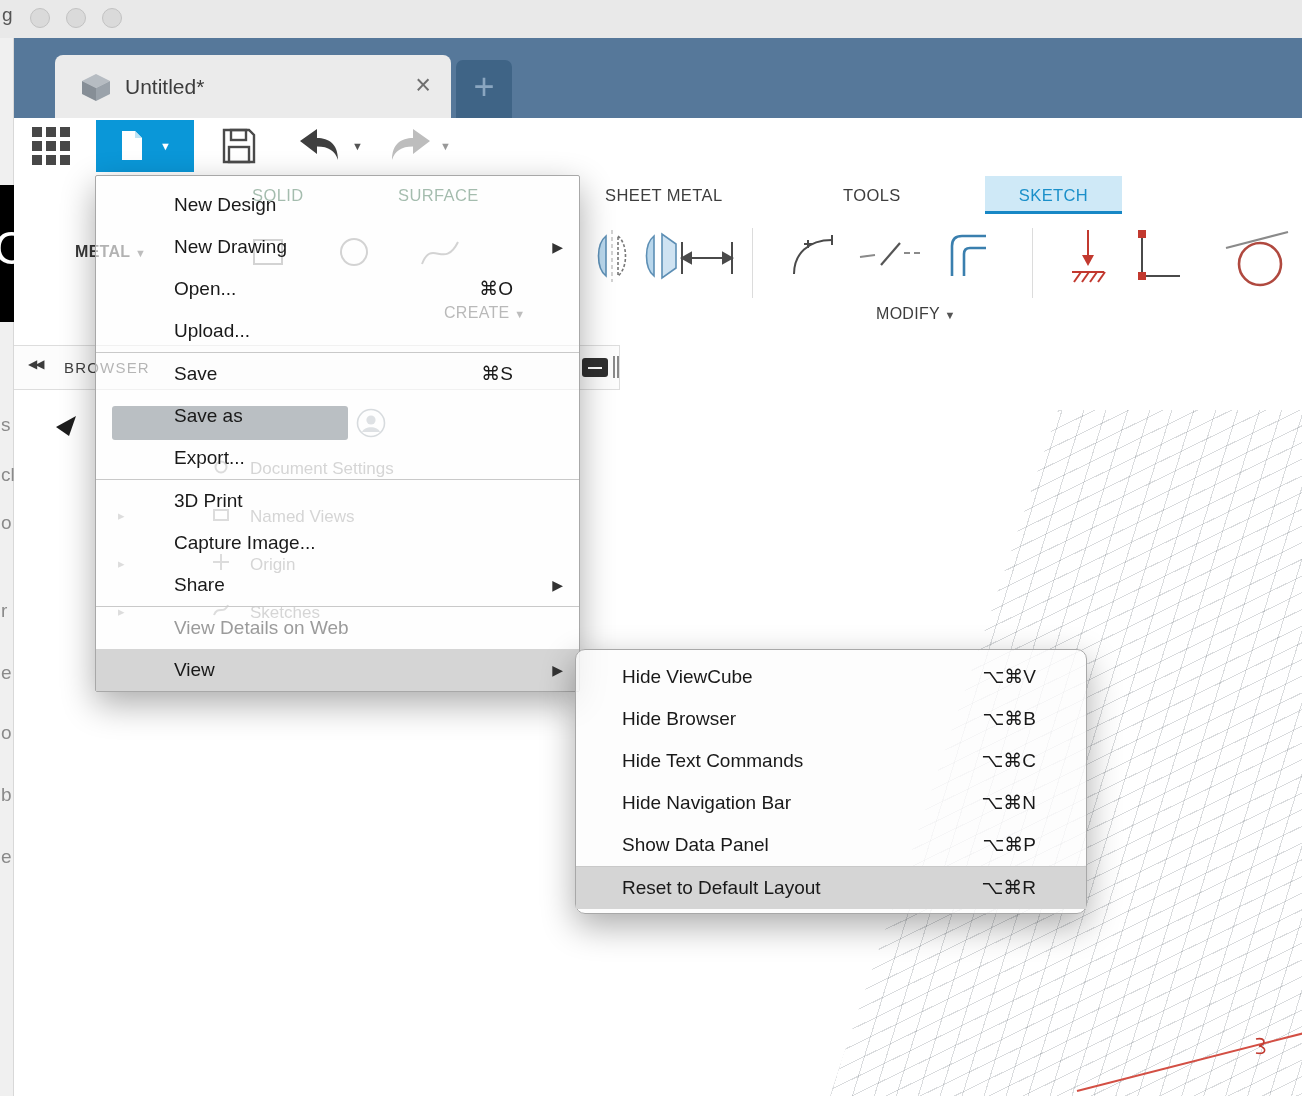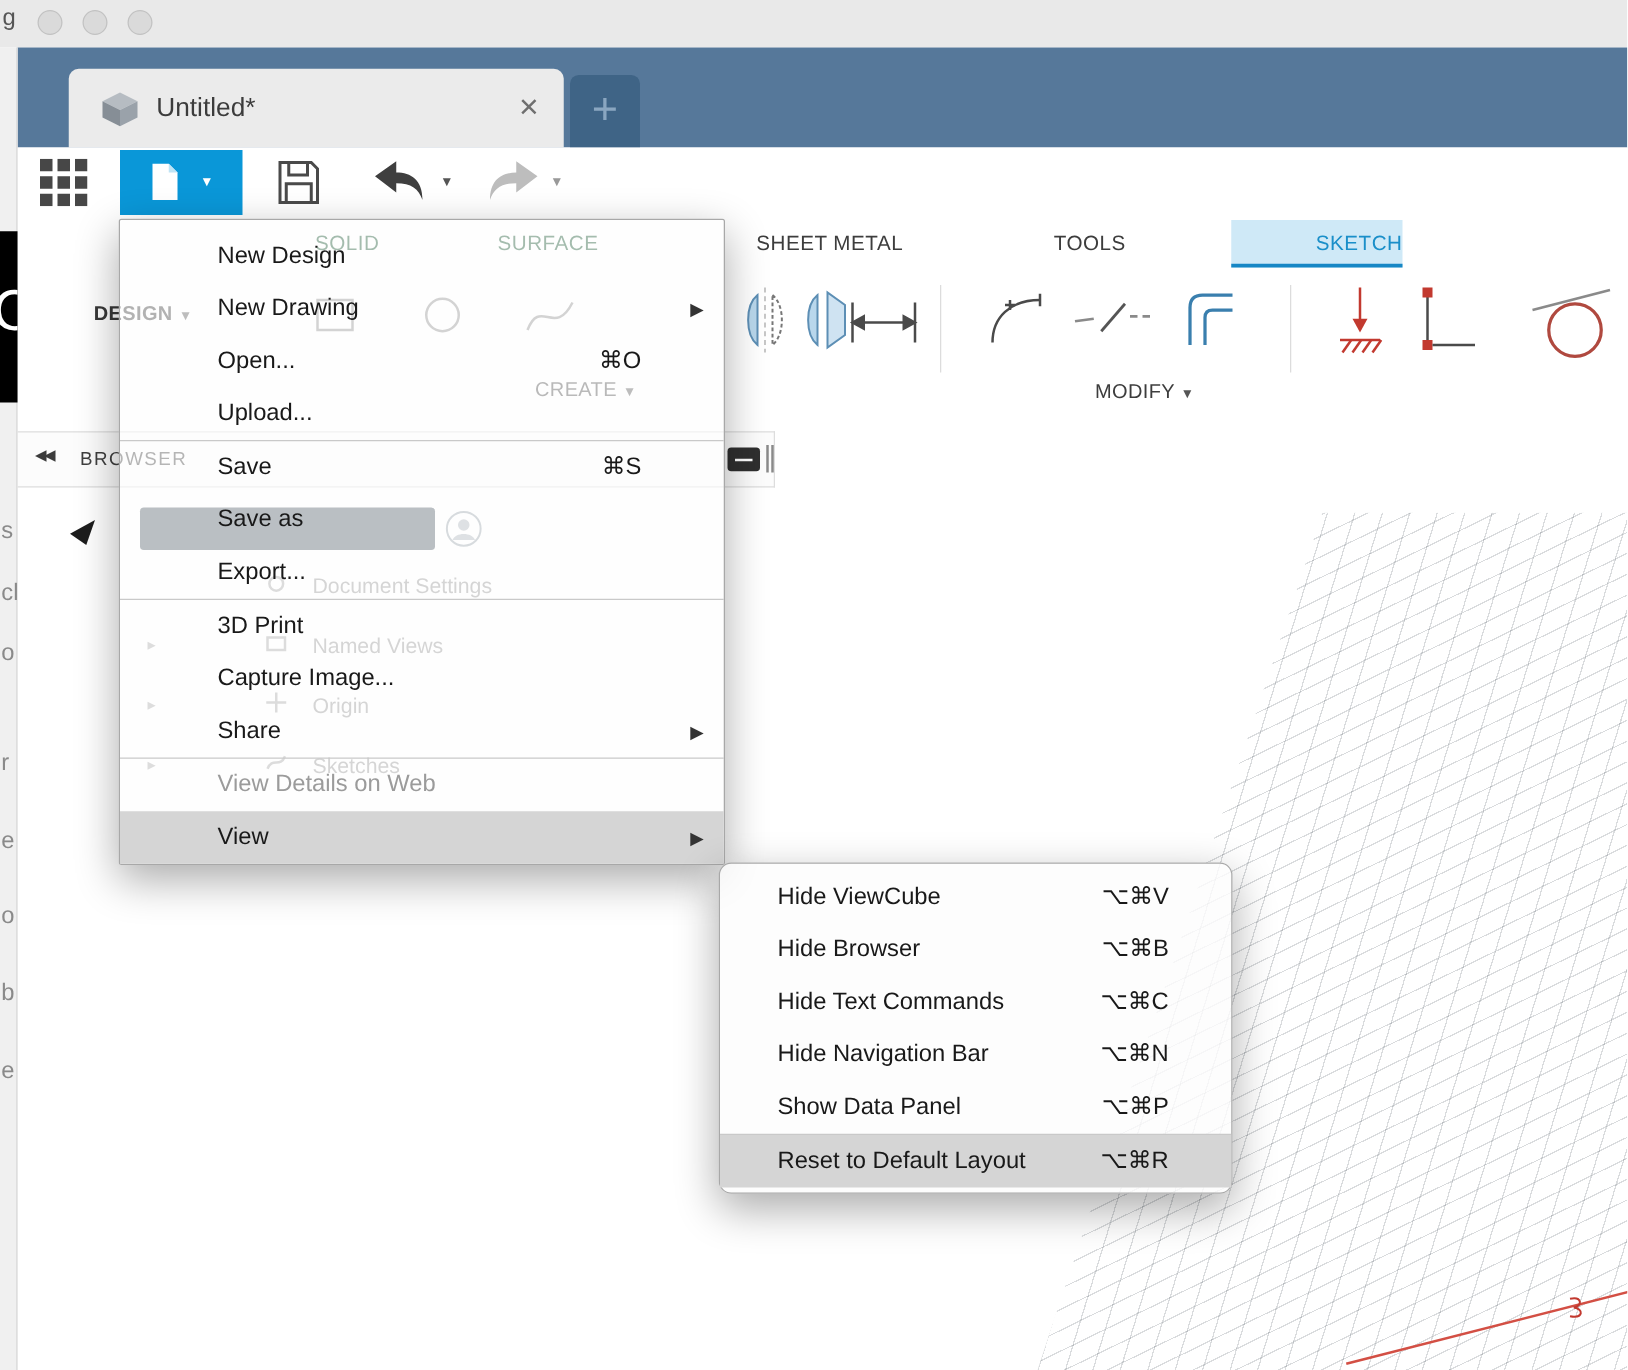--- a/index.html
+++ b/index.html
@@ -19,21 +19,21 @@
   
   .toolbar-bg{left:14px;top:118px;width:1288px;height:57px;background:#fff}
   .filebtn{left:96px;top:120px;width:98px;height:52px;background:#0a97d8}
   .caret{font-size:11px;color:#555}
   .caret-w{font-size:11px;color:#fff}
 
   
   .ribbon-bg{left:14px;top:175px;width:1288px;height:161px;background:#fff}
   .rtab{font-size:16.5px;color:#3d3d3d;letter-spacing:.4px}
   .ghosttab{font-size:16.5px;color:#14532d;letter-spacing:.4px}
-  .sketchtab{left:985px;top:176px;width:137px;height:38px;background:#cfe9f7;color:#1a8fc9;text-align:right;line-height:38px;font-size:16.5px;letter-spacing:.4px}
+  .sketchtab{left:985px;top:176px;width:137px;height:38px;background:#cfe9f7;color:#1a8fc9;text-align:center;line-height:38px;font-size:16.5px;letter-spacing:.4px}
   .sk-ul{left:0;bottom:0;width:100%;height:3px;background:#1787c5}
   .vsep{width:1px;background:#dcdcdc;top:228px;height:70px}
   .grouplabel{font-size:16px;color:#3d3d3d;letter-spacing:.3px}
 
   
   .bheader{left:14px;top:345px;width:606px;height:45px;background:#fcfcfc;border-top:1px solid #ddd;border-bottom:1px solid #ddd;border-right:1px solid #ddd}
   .btitle{font-size:15px;color:#3f3f3f;letter-spacing:1.2px}
   .selbar{left:112px;top:406px;width:236px;height:34px;background:#4e5a64;border-radius:3px}
   .tree{font-size:17px;color:#949494}
   .twisty{font-size:13px;color:#a8a8a8}
@@ -47,21 +47,21 @@
   .axisred{left:1077px;top:1090px;width:240px;height:2px;background:#d34f44;transform:rotate(-14.3deg);transform-origin:0 50%}
 
   
   .strip-bg{left:0;top:38px;width:14px;height:1058px;background:#f0f0f0;border-right:1px solid #d8d8d8}
   .edge-l{left:1px;font-size:19px;color:#8a8a8a}
   .cbox{left:0;top:185px;width:14px;height:137px;background:#000;overflow:hidden}
   .cbox span{position:absolute;left:-6px;top:36px;color:#fff;font-size:46px}
 
   
   .menu{left:95px;top:175px;width:485px;background:rgba(253,253,253,.62);border:1px solid #a8a8a8;border-radius:2px;box-shadow:0 12px 34px rgba(0,0,0,.33);padding-top:8px;z-index:50}
-  .submenu{left:575px;top:690px;width:411px;background:rgba(253,253,253,.80);border:1px solid #a8a8a8;border-radius:10px;box-shadow:0 12px 34px rgba(0,0,0,.33);padding:6px 0 4px;z-index:60}
+  .submenu{left:575px;top:649px;width:512px;background:rgba(253,253,253,.80);border:1px solid #a8a8a8;border-radius:10px;box-shadow:0 12px 34px rgba(0,0,0,.33);padding:6px 0 4px;z-index:60}
   .mi{position:relative;height:42px;line-height:42px;padding-left:78px;font-size:19px;color:#191919;white-space:nowrap}
   .submenu .mi{padding-left:46px}
   .mi.dis{color:#9b9b9b}
   .mi.hl{background:#d5d5d5}
   .mi .sc{position:absolute;right:66px;top:0}
   .submenu .mi .sc{right:50px}
   .mi .ar{position:absolute;right:16px;top:0;font-size:14px;color:#333}
   .msep{height:1px;background:#c9c9c9}
 
   .cursor{z-index:95}
@@ -118,33 +118,33 @@
     <path d="M21 2 L4 14 L21 27 V19.5 C33 19.5 39 24 42 33 C42 17 33 11 21 11 Z" fill="#3f3f3f"></path>
   </svg>
   <span class="abs caret" style="left:352px;top:140px">▼</span>
   <svg class="abs" style="left:386px;top:127px" width="48" height="36" viewBox="0 0 48 36">
     <path d="M27 2 L44 14 L27 27 V19.5 C15 19.5 9 24 6 33 C6 17 15 11 27 11 Z" fill="#bdbdbd"></path>
   </svg>
   <span class="abs caret" style="left:440px;top:140px;color:#999">▼</span>
 
   <div class="abs ribbon-bg"></div>
 
-  <span class="abs grouplabel" style="left:75px;top:243px;font-weight:bold;color:#383838"><span>DESIGN</span> <span class="caret">▼</span></span>
+  <span class="abs grouplabel" style="left:75px;top:243px;font-weight:bold;color:#383838"><span>METAL</span> <span class="caret">▼</span></span>
   <span class="abs ghosttab" style="left:252px;top:186px">SOLID</span>
   <span class="abs ghosttab" style="left:398px;top:186px">SURFACE</span>
   <svg class="abs" style="left:248px;top:232px" width="40" height="40">
       <rect x="6" y="8" width="28" height="24" fill="none" stroke="#8f8f8f" stroke-width="2"></rect>
     </svg>
   <svg class="abs" style="left:334px;top:232px" width="40" height="40">
       <circle cx="20" cy="20" r="13" fill="none" stroke="#8f8f8f" stroke-width="2"></circle>
     </svg>
   <svg class="abs" style="left:418px;top:232px" width="44" height="40">
       <path d="M4 32 C14 6 26 38 40 10" fill="none" stroke="#8f8f8f" stroke-width="2"></path>
     </svg>
-  <span class="abs grouplabel" style="left:428px;top:304px;color:#4a4a4a"><span>CREATE</span> <span class="caret">▼</span></span>
+  <span class="abs grouplabel" style="left:444px;top:304px;color:#4a4a4a"><span>CREATE</span> <span class="caret">▼</span></span>
 
   <span class="abs rtab" style="left:605px;top:186px">SHEET METAL</span>
   <span class="abs rtab" style="left:843px;top:186px">TOOLS</span>
   <div class="abs sketchtab">
     <span>SKETCH</span>
     <div class="abs sk-ul"></div>
   </div>
 
   <svg class="abs" style="left:590px;top:228px" width="44" height="56" viewBox="0 0 44 56">
     <line x1="22" y1="2" x2="22" y2="54" stroke="#a5a5a5" stroke-dasharray="4 3"></line>

